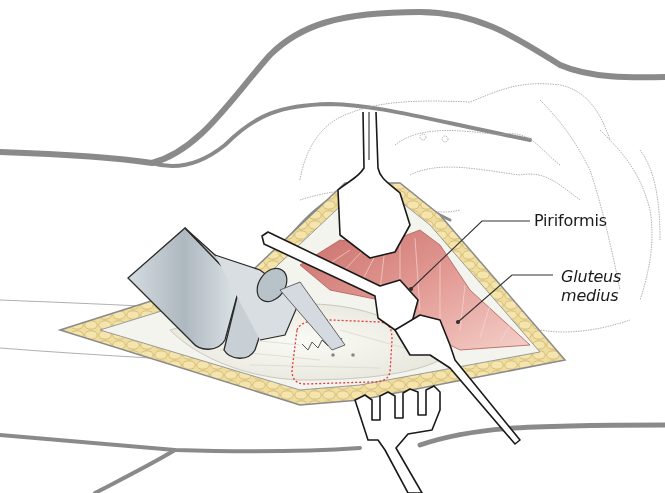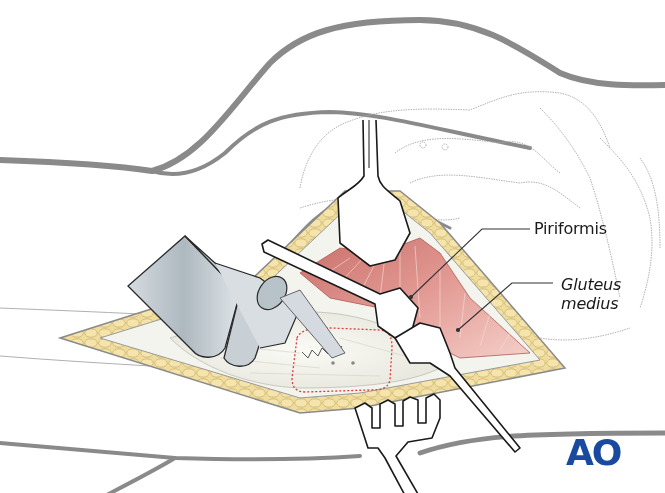--- a/index.html
+++ b/index.html
@@ -1,17 +1,17 @@
 <!DOCTYPE html>
 <html><head>
 <meta charset="utf-8">
 <style>
   html, body { margin: 0; padding: 0; background: #ffffff; }
   body { width: 665px; height: 493px; overflow: hidden; position: relative; font-family: "DejaVu Sans", "Liberation Sans", sans-serif; }
-  #stage { position: absolute; left: 0; top: 8px; width: 665px; height: 438px; }
+  #stage { position: absolute; left: 0; top: 0; width: 665px; height: 438px; }
   .label { position: absolute; color: #1a1a1a; font-size: 16px; line-height: 19px; font-family: "DejaVu Sans", sans-serif; letter-spacing: -0.2px; }
   #label-piriformis { left: 534px; top: 211px; }
   #label-gluteus { left: 561px; top: 267px; text-align: left; }
   #label-gluteus span { display: block; font-style: italic; }
   #ao-logo-text { position: absolute; left: 566px; top: 425px; font-family: "DejaVu Sans", sans-serif; font-size: 36px; font-weight: bold; color: #1a4aa0; letter-spacing: -2px; line-height: 40px; }
 </style>
 </head>
 <body>
 
 <div id="stage">
@@ -126,14 +126,13 @@
     <polyline points="553,275 512,275 458,322"></polyline>
     <circle cx="458" cy="322" r="1.5" fill="#333"></circle>
   </g>
 </svg>
 
 <div id="label-piriformis" class="label">Piriformis</div>
 <div id="label-gluteus" class="label">
   <span>Gluteus</span>
   <span>medius</span>
 </div>
-<div id="ao-logo-text">AO</div>
 </div>
 
 </body></html>

